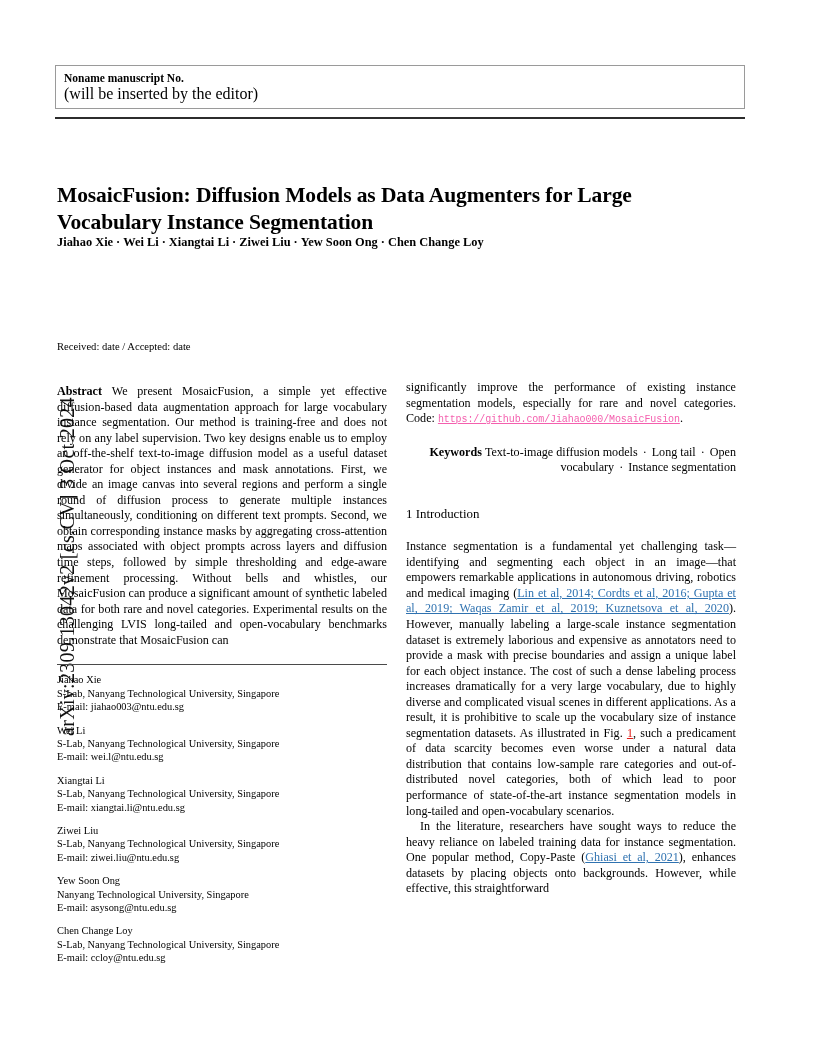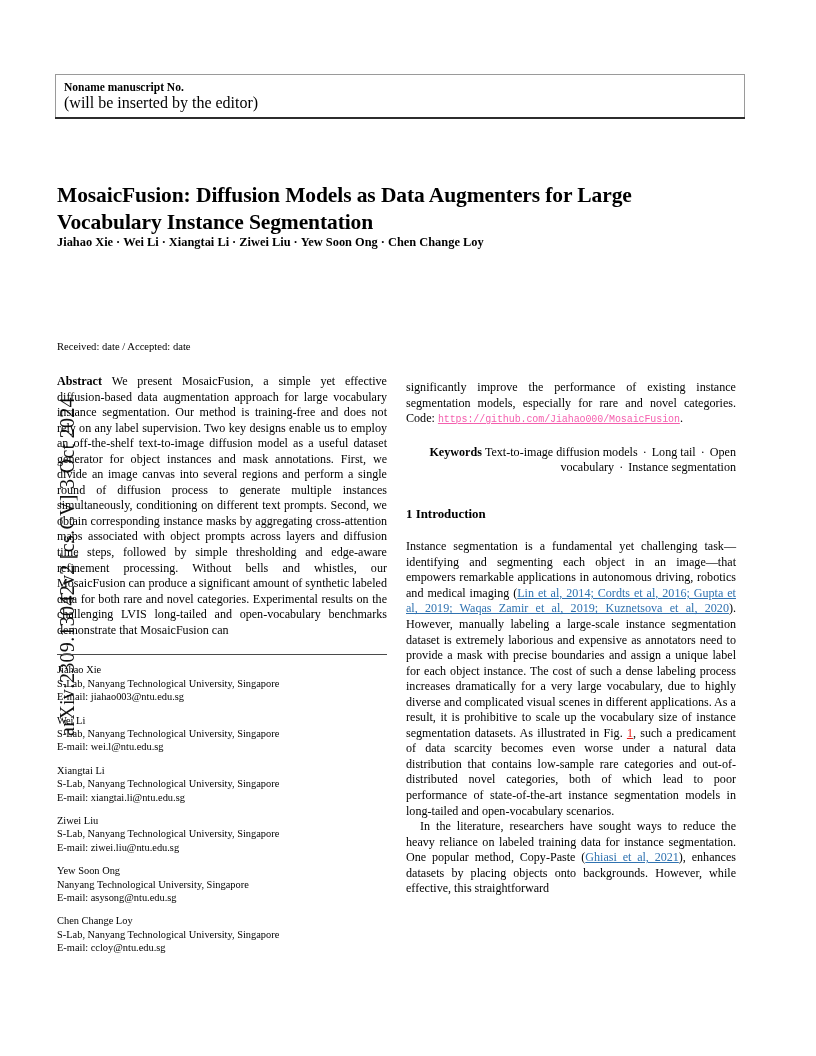--- a/index.html
+++ b/index.html
@@ -38,21 +38,21 @@
     left: 55px;
     top: 0;
     width: 690px;
     height: 1056px;
   }
 
   
   .manuscript-box {
     position: absolute;
     left: 0;
-    top: 74px;
+    top: 65px;
     width: 690px;
     box-sizing: border-box;
     border: 1px solid #9a9a9a;
     padding: 5px 8px 7px 8px;
   }
   .manuscript-line1 {
     font-weight: bold;
     font-size: 11.5px;
     line-height: 15px;
   }
@@ -106,21 +106,21 @@
   .col-right {
     position: absolute;
     left: 351px;
     top: 380px;
     width: 330px;
   }
 
   .received-line {
     font-size: 10.6px;
     line-height: 14px;
-    margin-bottom: 20px;
+    margin-bottom: 30px;
   }
 
   .body-text {
     font-size: 12.1px;
     line-height: 15.55px;
     text-align: justify;
     text-justify: inter-word;
     hyphens: none;
   }
   .body-text b, .lead-label {
@@ -157,21 +157,21 @@
     margin-top: 17px;
     font-size: 12.1px;
     line-height: 15.8px;
     text-align: right;
   }
   .kw-dot { padding: 0 2px; }
 
   .section-head {
     margin-top: 30px;
     font-size: 12.9px;
-    font-weight: bold;
+    font-weight: normal;
     line-height: 17px;
   }
   .section-body {
     margin-top: 16px;
   }
   .cite {
     color: #2f72b0;
   }
   .ref-red {
     color: #e01b16;

